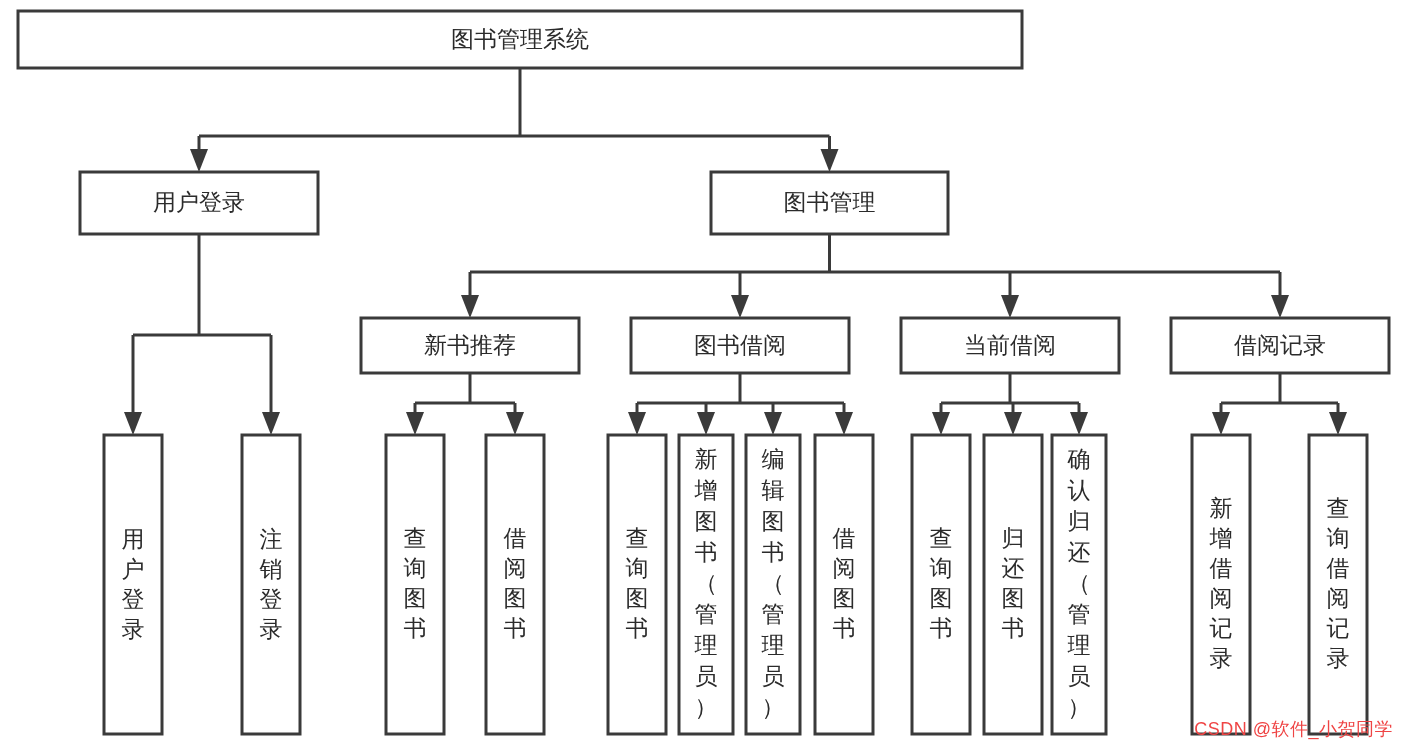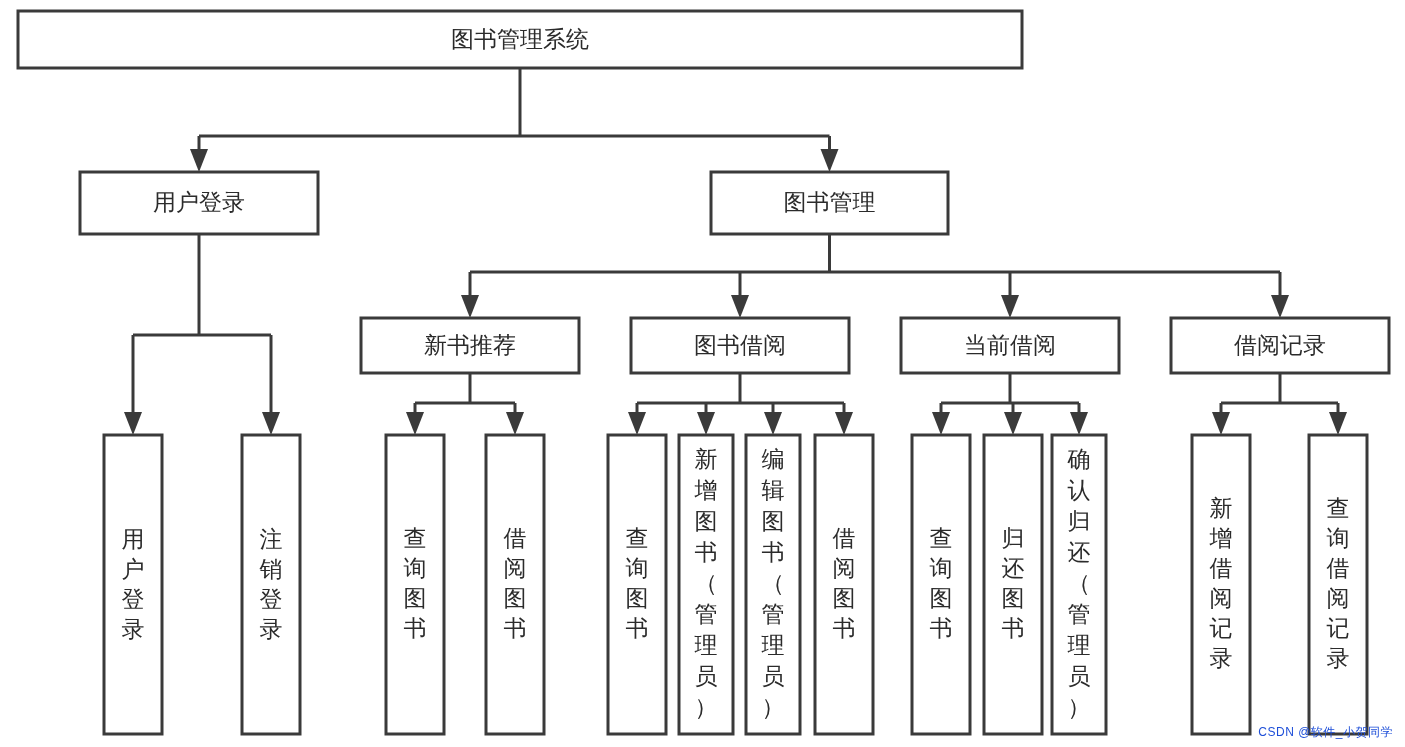--- a/index.html
+++ b/index.html
@@ -51,22 +51,22 @@
   .node-label-vertical {
     fill: #2b2b2b;
     font-family: "Liberation Sans", "DejaVu Sans", sans-serif;
     font-size: 23px;
     text-anchor: middle;
   }
   .watermark {
     position: absolute;
     right: 12px;
     bottom: 6px;
-    color: #1d4ed8;
-    font-size: 12px;
+    color: #ef4444;
+    font-size: 18px;
     font-family: "Liberation Sans", "DejaVu Sans", sans-serif;
     white-space: nowrap;
     letter-spacing: 0.5px;
   }
 </style>
 </head>
 <body>
 
 <div id="diagram-root">
   <svg class="diagram" viewBox="0 0 1405 747" xmlns="http://www.w3.org/2000/svg">

